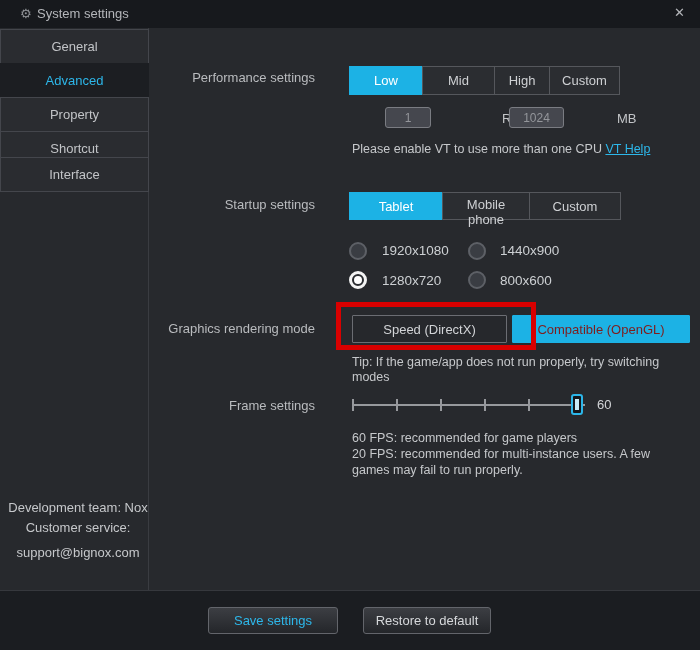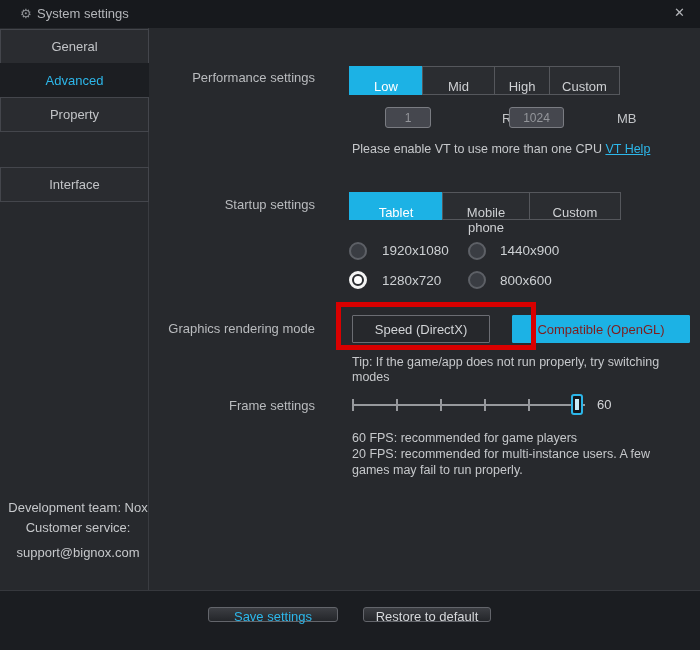--- a/index.html
+++ b/index.html
@@ -18,21 +18,21 @@
        font-size:13px;color:#c2c4c7;background:#2a2c30;border:1px solid #44464c;box-sizing:border-box;}
   .tab.selected{background:#1c1e22;border-color:#1c1e22;color:#2db7ea;}
   .side-footer{position:absolute;left:4px;width:148px;text-align:center;font-size:13px;color:#c6c8cb;}
 
   
   .row-label{position:absolute;left:150px;width:165px;text-align:right;font-size:13px;color:#b9bbbe;}
 
   
   .seg{position:absolute;display:flex;}
   .seg .sbtn{height:29px;background:#2b2d31;border:1px solid #55575c;color:#ced0d3;font-size:13px;
-       font-family:inherit;box-sizing:border-box;margin-left:-1px;padding:12px;cursor:default;}
+       font-family:inherit;box-sizing:border-box;margin-left:-1px;padding:4px;cursor:default;}
   .seg .sbtn.on{background:#1cb2e5;border-color:#1cb2e5;color:#ffffff;}
 
   
   .mini-input{position:absolute;height:21px;background:#45474e;border:1px solid #7a7c82;border-radius:3px;
        color:#94969b;font-size:12px;text-align:center;box-sizing:border-box;font-family:inherit;}
   .inline-label{position:absolute;font-size:13px;color:#c2c4c7;margin-left:44px;}
 
   .note{position:absolute;font-size:12.5px;color:#c6c8cb;line-height:16px;}
   .vt-link{color:#2db7ea;text-decoration:underline;cursor:pointer;}
 
@@ -55,41 +55,42 @@
   .track{position:absolute;left:352px;top:404px;width:233px;height:2px;background:#97999d;}
   .tick{position:absolute;top:399px;width:2px;height:12px;background:#97999d;}
   .handle{position:absolute;left:571px;top:394px;width:12px;height:21px;border:2px solid #2cb6e9;
        border-radius:3px;background:#15171b;box-sizing:border-box;z-index:5;}
   .handle .bar{width:4px;height:11px;background:#c8ecf9;margin:3px auto;}
   .slider-value{position:absolute;left:597px;top:397px;font-size:13px;color:#d3d5d8;}
 
   
   .bottombar{position:absolute;left:0;top:590px;width:700px;height:60px;background:#1b1d21;
        border-top:1px solid #36383d;box-sizing:border-box;}
-  .big-btn{position:absolute;top:16px;height:15px;background:linear-gradient(#3c3e43,#24262a);
+  .big-btn{position:absolute;top:16px;height:27px;background:linear-gradient(#3c3e43,#24262a);
        border:1px solid #63656b;border-radius:3px;font-size:13px;font-family:inherit;box-sizing:border-box;cursor:default;}
   .btn-save{left:208px;width:130px;color:#2db7ea;}
   .btn-restore{left:363px;width:128px;color:#d6d8db;}
 </style>
 </head>
 <body>
 
 <div id="win">
 
   <div class="titlebar">
     <span class="gear">⚙</span>
     <span class="title-text">System settings</span>
     <span class="close">✕</span>
   </div>
 
   <div class="side-line"></div>
   <div class="tab" style="top:29px">General</div>
   <div class="tab selected" style="top:63px">Advanced</div>
   <div class="tab" style="top:97px">Property</div>
-  <div class="tab" style="top:167px">Interface</div>
+  <div class="tab" style="top:131px">Shortcut</div>
+  <div class="tab" style="top:157px">Interface</div>
 
   <div class="side-footer" style="top:500px">Development team: Nox</div>
   <div class="side-footer" style="top:520px">Customer service:</div>
   <div class="side-footer" style="top:545px">support@bignox.com</div>
 
   <div class="row-label" style="top:70px">Performance settings</div>
   <div class="seg" style="left:350px;top:66px">
     <button class="sbtn on" style="width:74px">Low</button>
     <button class="sbtn" style="width:73px">Mid</button>
     <button class="sbtn" style="width:56px">High</button>
@@ -119,21 +120,21 @@
   <div class="radio" style="left:468px;top:242px"></div>
   <div class="radio-label" style="left:500px;top:243px">1440x900</div>
   <div class="radio on" style="left:349px;top:271px">
       <div class="dot"></div>
     </div>
   <div class="radio-label" style="left:382px;top:273px">1280x720</div>
   <div class="radio" style="left:468px;top:271px"></div>
   <div class="radio-label" style="left:500px;top:273px">800x600</div>
 
   <div class="row-label" style="top:321px">Graphics rendering mode</div>
-  <button class="mode-btn mode-speed" style="left:352px;top:315px;width:138px">Speed (DirectX)</button>
+  <button class="mode-btn mode-speed" style="left:352px;top:315px;width:155px">Speed (DirectX)</button>
   <button class="mode-btn mode-compat" style="left:512px;top:315px;width:178px">Compatible (OpenGL)</button>
   <div class="red-box"></div>
 
   <div class="note" style="left:352px;top:355px;width:340px;line-height:15px">
     <div>Tip: If the game/app does not run properly, try switching</div>
     <div>modes</div>
   </div>
 
   <div class="row-label" style="top:398px">Frame settings</div>
   <div class="track"></div>

